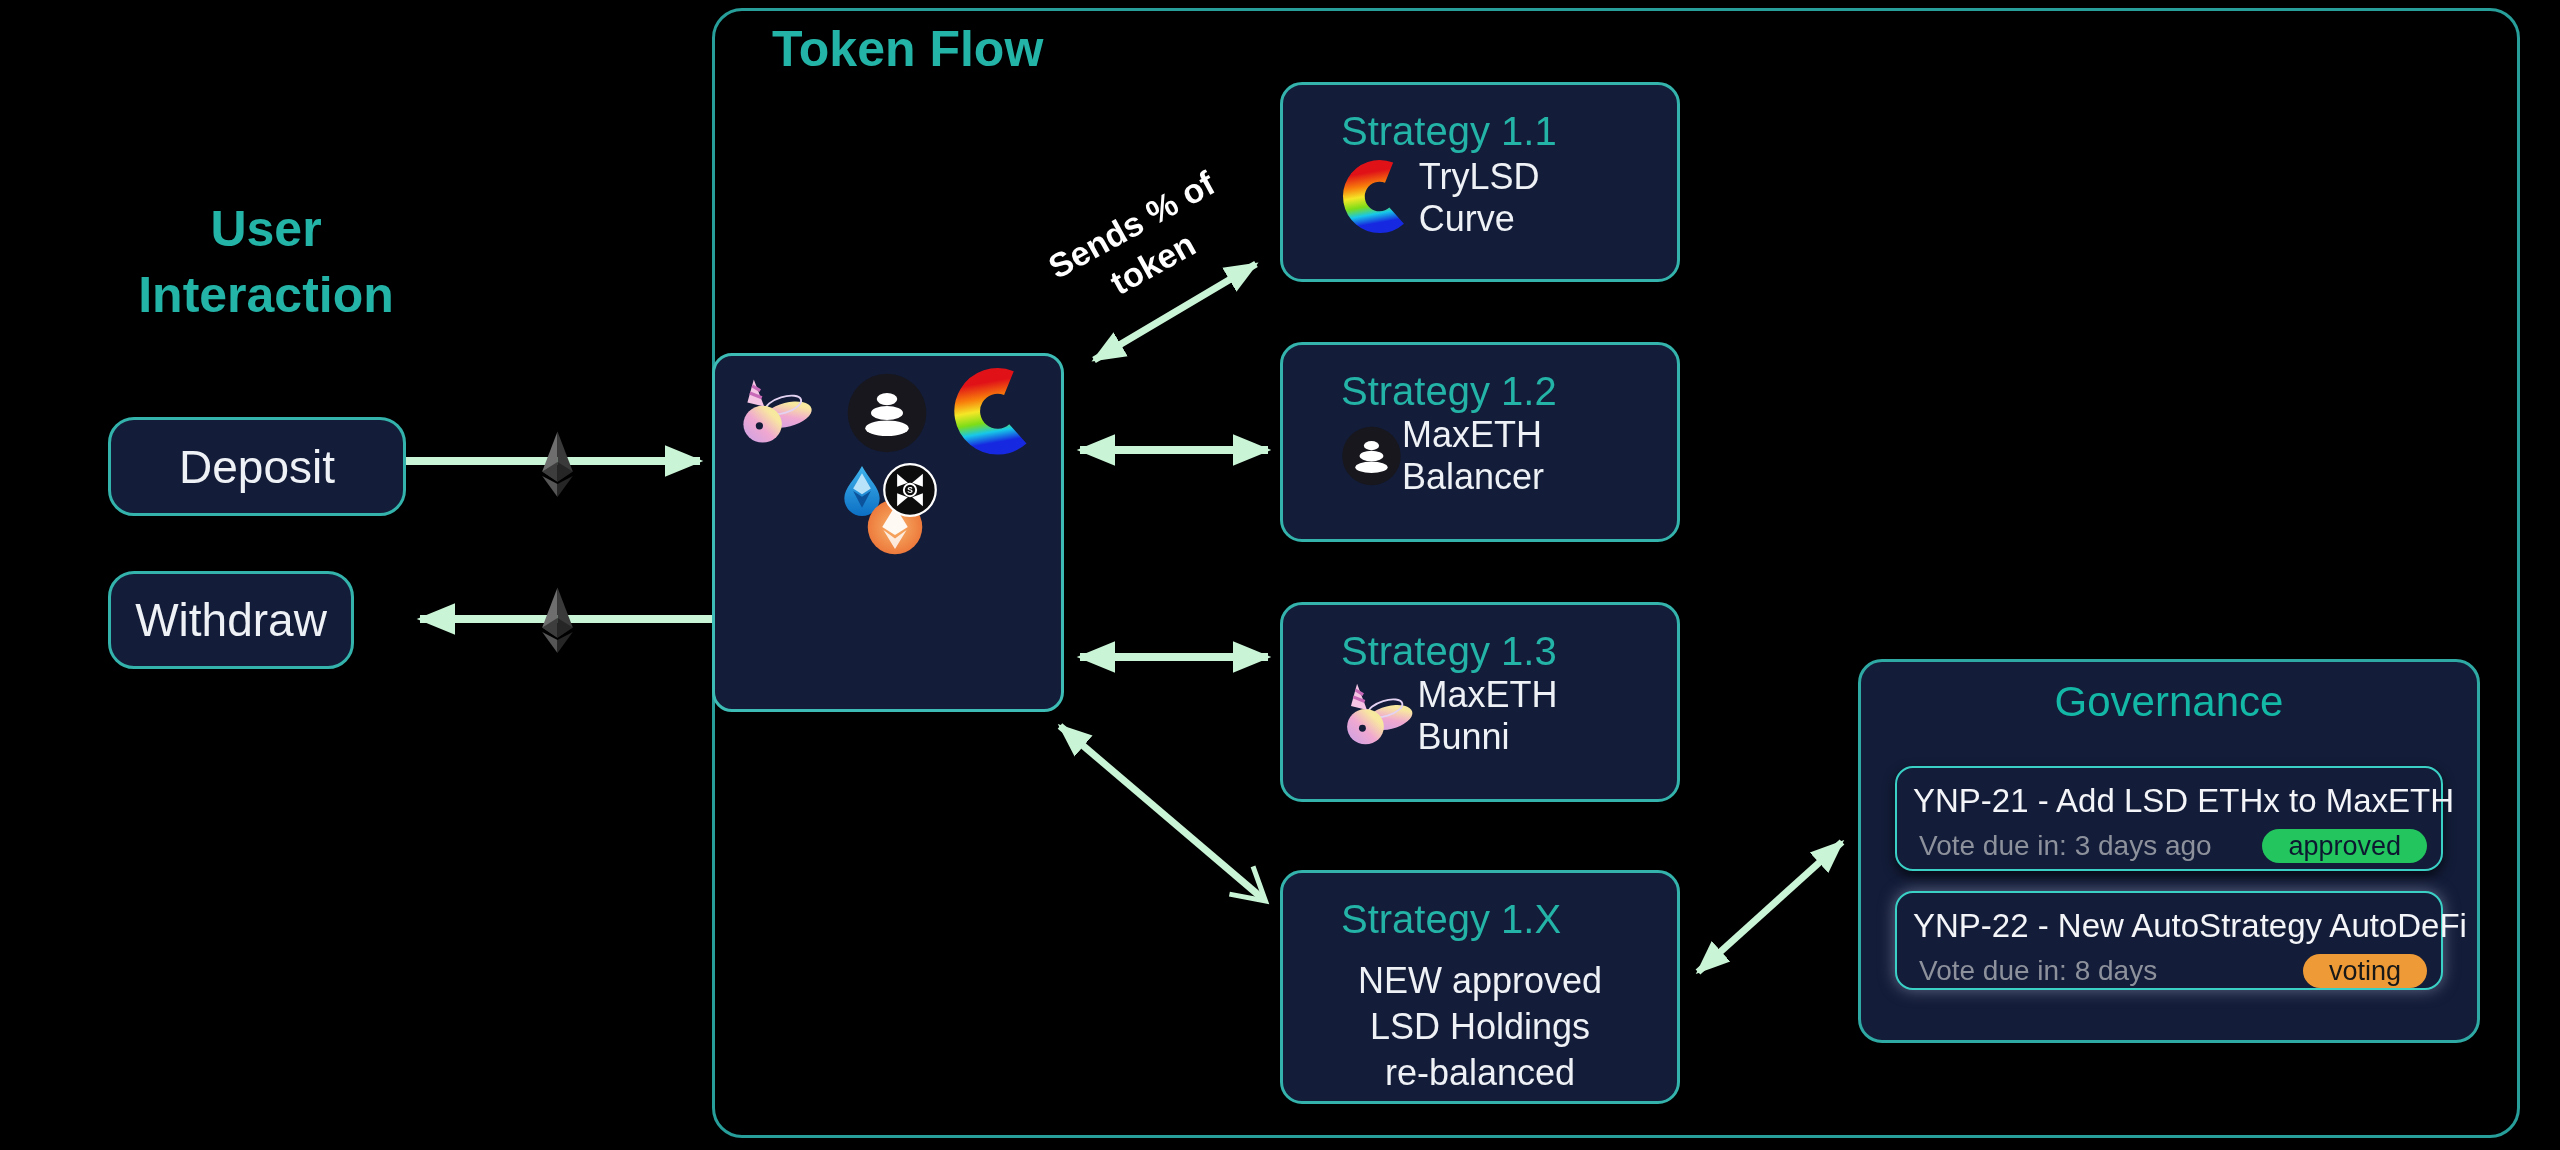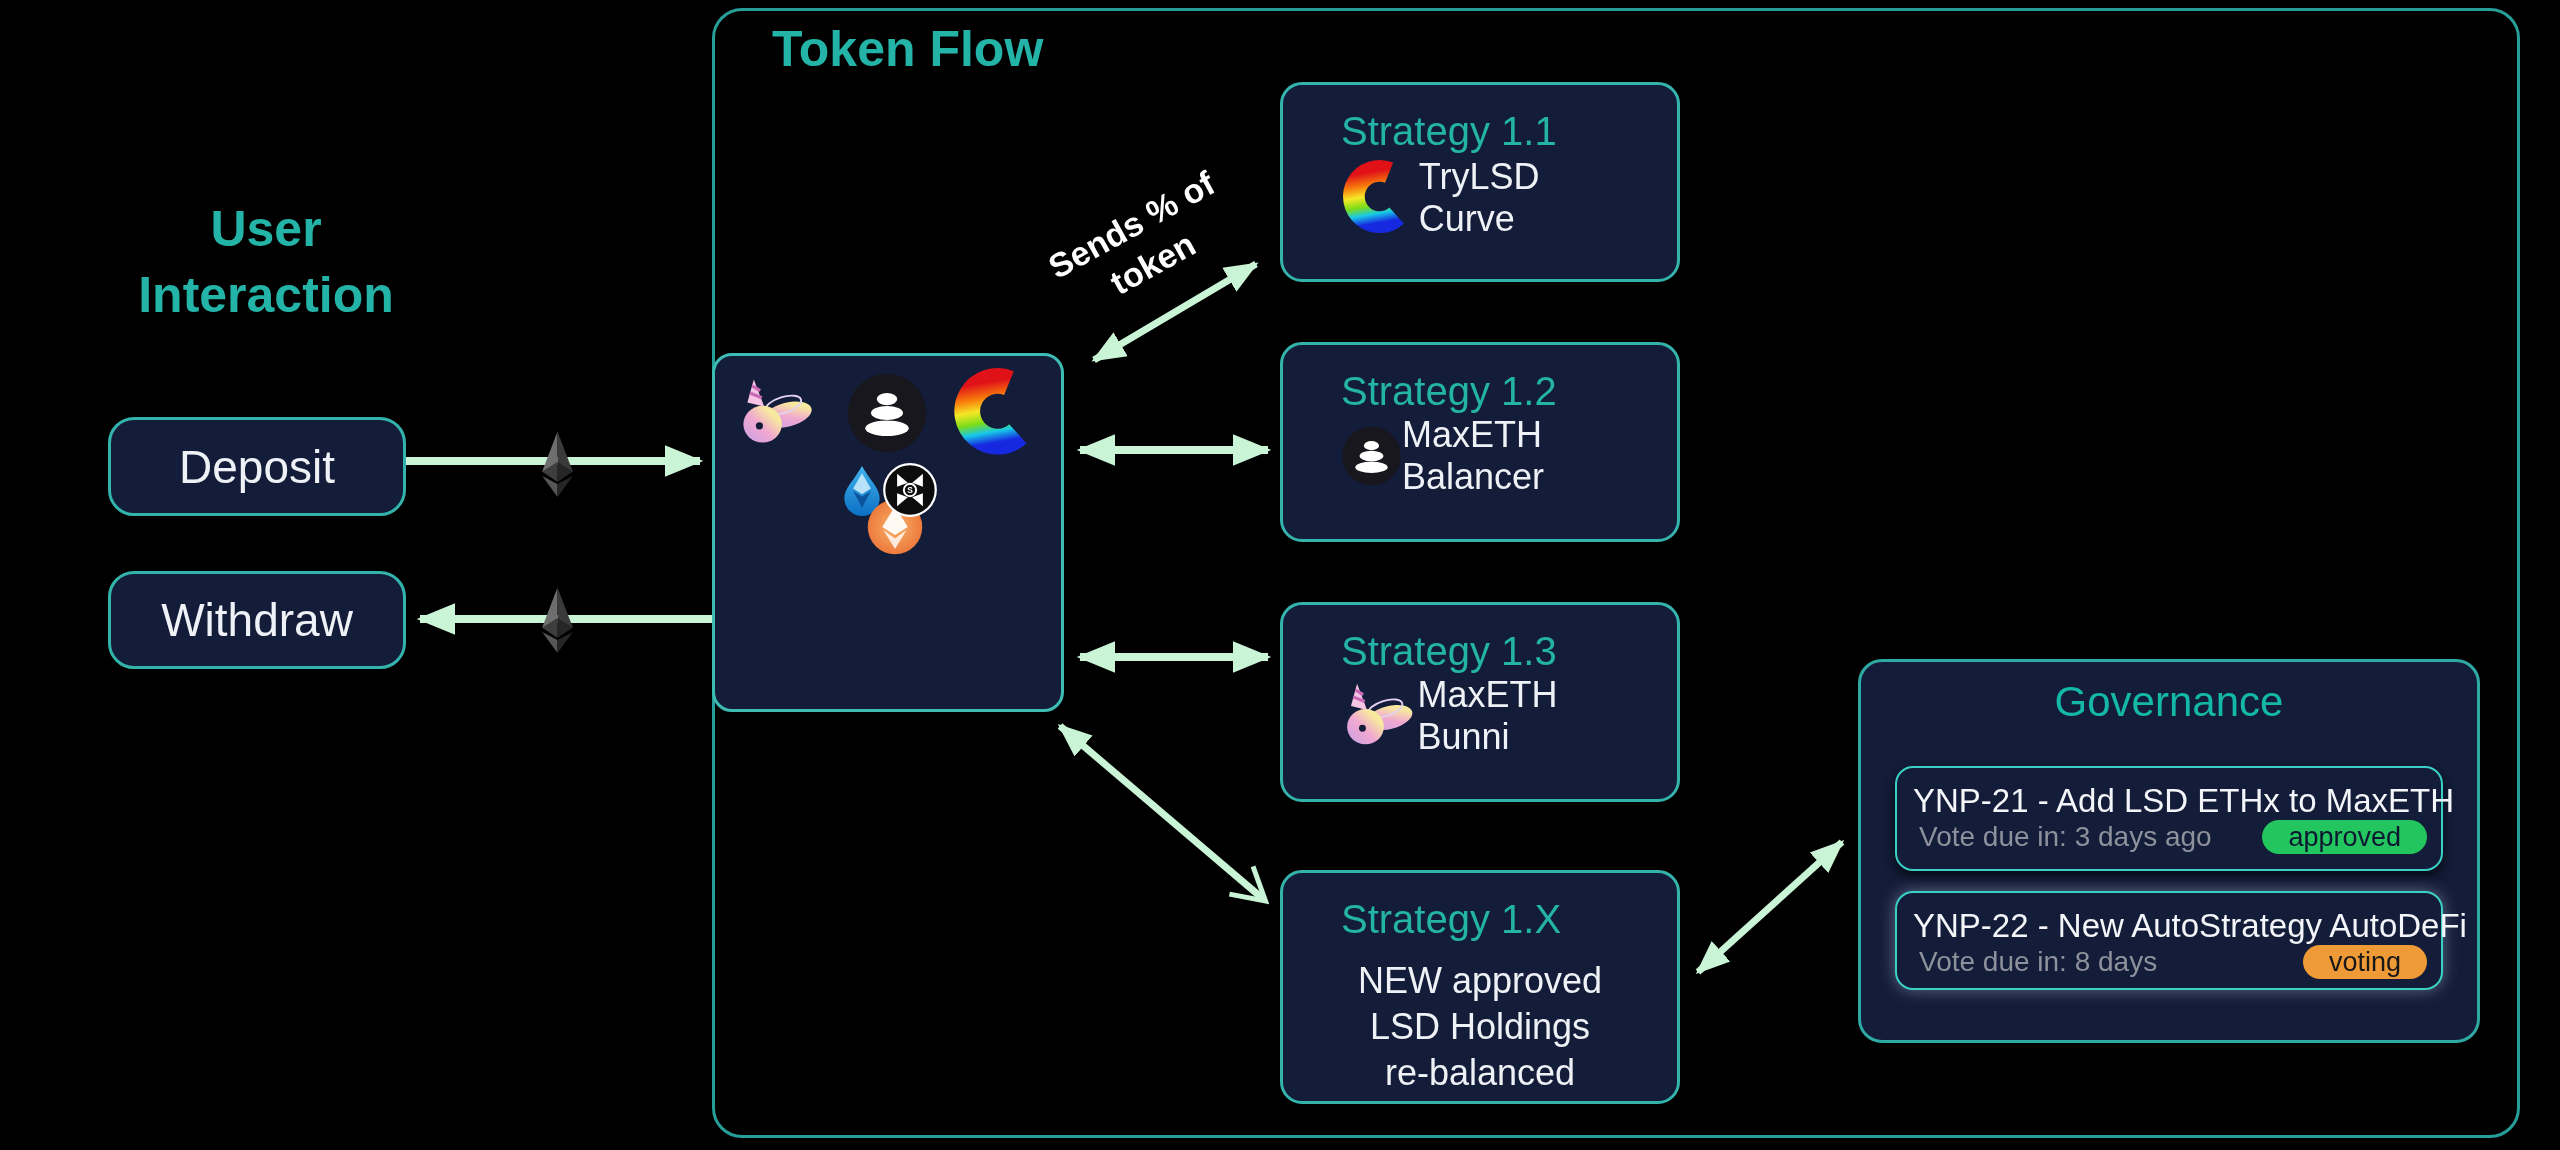--- a/index.html
+++ b/index.html
@@ -9,21 +9,21 @@
   
   #tf-container{left:712px;top:8px;width:1808px;height:1130px;border-radius:30px;
                 background:transparent;border-color:#279e99;}
   #tf-title{position:absolute;left:772px;top:20px;font-size:50px;font-weight:bold;color:#24b3a7;}
   
   #ui-title{position:absolute;left:110px;top:196px;width:312px;text-align:center;
             font-size:50px;font-weight:bold;color:#24b3a7;line-height:66px;}
   .ui-btn{border-radius:26px;display:flex;align-items:center;justify-content:center;
           font-size:46px;color:#eef1f5;}
   #deposit-btn{left:108px;top:417px;width:298px;height:99px;}
-  #withdraw-btn{left:108px;top:571px;width:298px;height:98px;}
+  #withdraw-btn{left:108px;top:571px;width:246px;height:98px;}
   
   #nest-box{left:712px;top:353px;width:352px;height:359px;border-radius:20px;border-color:#3cbcb4;}
   #nest-title{text-align:center;margin-top:13px;font-size:45px;font-weight:bold;color:#24b3a7;}
   #nest-icons{display:flex;justify-content:center;align-items:center;gap:24px;margin-top:12px;height:90px;}
   #nest-desc{text-align:center;margin-top:12px;font-size:32px;line-height:39px;color:#eef1f5;}
   #nest-cluster{position:relative;width:104px;height:102px;margin:0 auto;margin-top:-2px;}
   #nest-cluster svg{position:absolute;}
   
   .strategy{left:1280px;width:400px;height:200px;border-radius:22px;padding:24px 58px;}
   .s-title{font-size:40px;color:#24b3a7;}
@@ -33,21 +33,21 @@
   #strategy-11{top:82px;}  #strategy-12{top:342px;}
   #strategy-13{top:602px;} #strategy-1x{top:870px;height:234px;}
   
   #gov-box{left:1858px;top:659px;width:622px;height:384px;border-radius:24px;border-color:#2fa9a4;}
   #gov-title{text-align:center;margin-top:16px;font-size:42px;color:#14b8a6;}
   .proposal{position:absolute;left:34px;width:548px;background:#131c38;border:2px solid #3ad0c6;
             border-radius:18px;box-sizing:border-box;padding:14px 14px 10px 16px;}
   #proposal-1{top:104px;height:105px;box-shadow:0 5px 12px rgba(0,0,0,.65);}
   #proposal-2{top:229px;height:99px;box-shadow:0 0 16px rgba(175,185,215,.5);}
   .p-title{font-size:33px;color:#f4f5f8;white-space:nowrap;}
-  .p-meta{display:flex;justify-content:space-between;align-items:center;margin-top:0;}
+  .p-meta{display:flex;justify-content:space-between;align-items:center;margin-top:9px;}
   .p-due{font-size:28px;color:#8d919c;padding-left:6px;}
   .badge{height:34px;border-radius:17px;padding:0 26px;display:flex;align-items:center;
          font-size:27px;color:#0d1830;}
   .badge-approved{background:#22c55e;}
   .badge-voting{background:#ee9a36;color:#181818;}
   
   #arrows{position:absolute;left:0;top:0;pointer-events:none;}
   #send-label{position:absolute;left:1010px;top:200px;width:264px;text-align:center;
               font-size:34px;font-weight:600;color:#fff;line-height:44px;
               transform:rotate(-29deg);}

